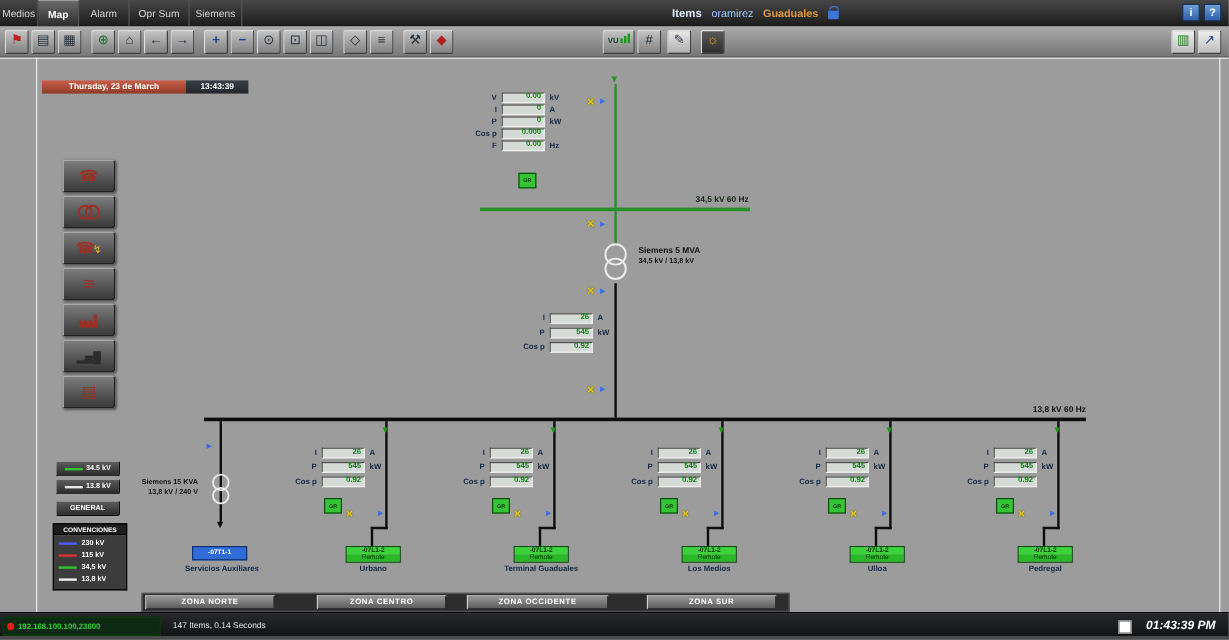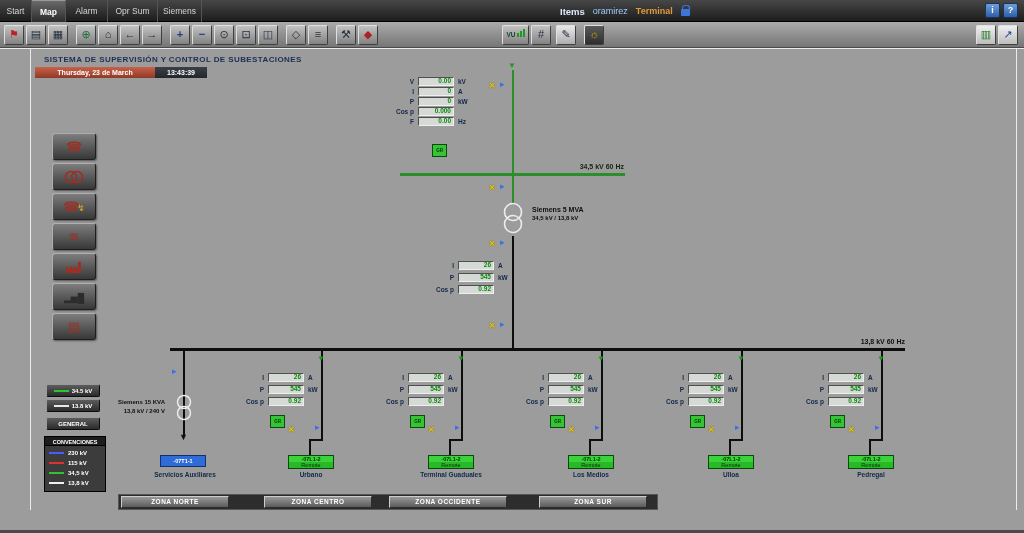--- a/index.html
+++ b/index.html
@@ -127,29 +127,29 @@
   .clock { position:absolute; left:948px; top:5px; width:72px; text-align:center;
            font-size:10px; font-style:italic; font-weight:bold; color:#fff; }
   .botstrip { position:absolute; left:0; top:530px; width:1024px; height:3px; background:#4a4a4a; }
 </style>
 </head>
 <body>
 
 <div id="app">
 
   <div class="menubar">
-    <div class="mtab" style="left:0;width:32px">Start</div>
+    <div class="mtab" style="left:0;width:32px">Medios</div>
     <div class="mtab active" style="left:32px;width:34px">Map</div>
     <div class="mtab" style="left:66px;width:42px">Alarm</div>
     <div class="mtab" style="left:108px;width:50px">Opr Sum</div>
     <div class="mtab" style="left:158px;width:44px">Siemens</div>
     <div class="userarea">
       <span class="logout">Items</span>
       <span class="uname">oramirez</span>
-      <span class="uzone">Terminal</span>
+      <span class="uzone">Guaduales</span>
       <span class="lockb"></span>
     </div>
     <div class="winbtn" style="left:985px">i</div>
     <div class="winbtn" style="left:1003px">?</div>
   </div>
 
   <div class="toolbar"></div>
   <div class="tbtn" style="left:4px;color:#c02020">⚑</div>
   <div class="tbtn" style="left:26px">▤</div>
   <div class="tbtn" style="left:48px">▦</div>
@@ -172,21 +172,20 @@
   <div class="tbtn" style="left:531px">#</div>
   <div class="tbtn" style="left:556px;background:linear-gradient(#e8e8e8,#aeaeae)">✎</div>
   <div class="tbtn" style="left:584px;color:#d8a010;background:linear-gradient(#5a5a5a,#2e2e2e)">☼</div>
   <div class="tbtn" style="left:976px;color:#1c7a1c;background:linear-gradient(#efefef,#bdbdbd)">▥</div>
   <div class="tbtn" style="left:998px;color:#1d3f8e;background:linear-gradient(#efefef,#bdbdbd)">↗</div>
 
   <div class="wline" style="left:0;top:48px;width:1024px;height:1px"></div>
   <div class="wline" style="left:30px;top:48px;width:1px;height:462px"></div>
   <div class="wline" style="left:1016px;top:48px;width:1px;height:462px"></div>
 
-  <div class="title">SISTEMA DE SUPERVISIÓN Y CONTROL DE SUBESTACIONES</div>
   <div class="datebox">Thursday, 23 de March</div>
   <div class="timebox">13:43:39</div>
 
   <div class="sbtn" style="top:133px">
     <span>☎</span>
   </div>
   <div class="sbtn" style="top:163px">
     <svg width="24" height="16" style="margin-top:5px">
       <circle cx="9" cy="8" r="5.5" fill="none" stroke="#9e2f24" stroke-width="1.6"></circle>
       <circle cx="15" cy="8" r="5.5" fill="none" stroke="#9e2f24" stroke-width="1.6"></circle>
@@ -482,15 +481,24 @@
     <div class="fname">Pedregal</div>
   </div>
 
   <div class="zonestrip">
     <div class="zbtn" style="left:2px;width:108px">ZONA NORTE</div>
     <div class="zbtn" style="left:145px;width:108px">ZONA CENTRO</div>
     <div class="zbtn" style="left:270px;width:118px">ZONA OCCIDENTE</div>
     <div class="zbtn" style="left:420px;width:108px">ZONA SUR</div>
   </div>
 
+  <div class="statusbar">
+    <div class="connbox">
+      <span class="conndot"></span>
+      <span class="conntext">192.168.100.100,23600</span>
+    </div>
+    <div class="itemstext">147 Items, 0.14 Seconds</div>
+    <div class="whitesq"></div>
+    <div class="clock">01:43:39 PM</div>
+  </div>
   <div class="botstrip"></div>
 
 </div>
 
 </body></html>

